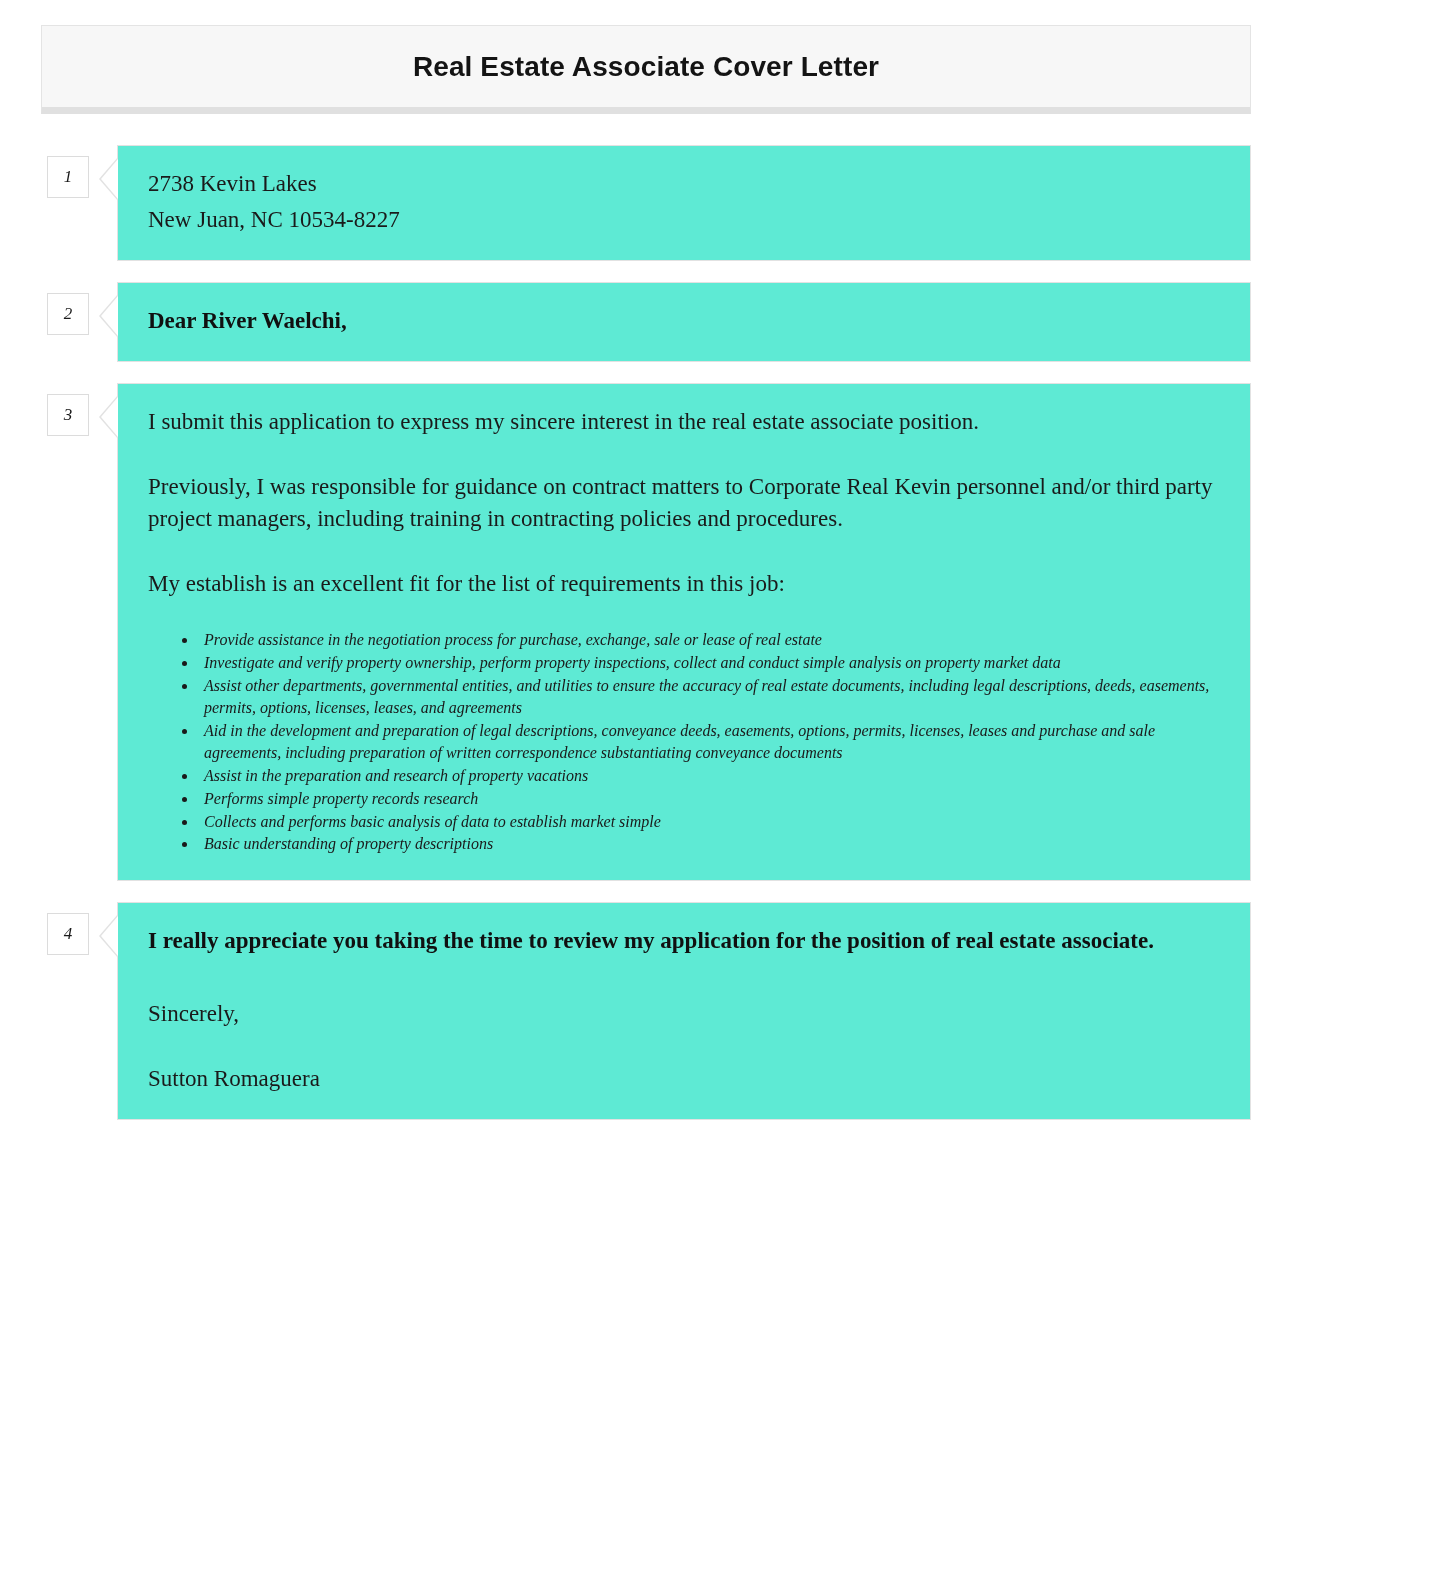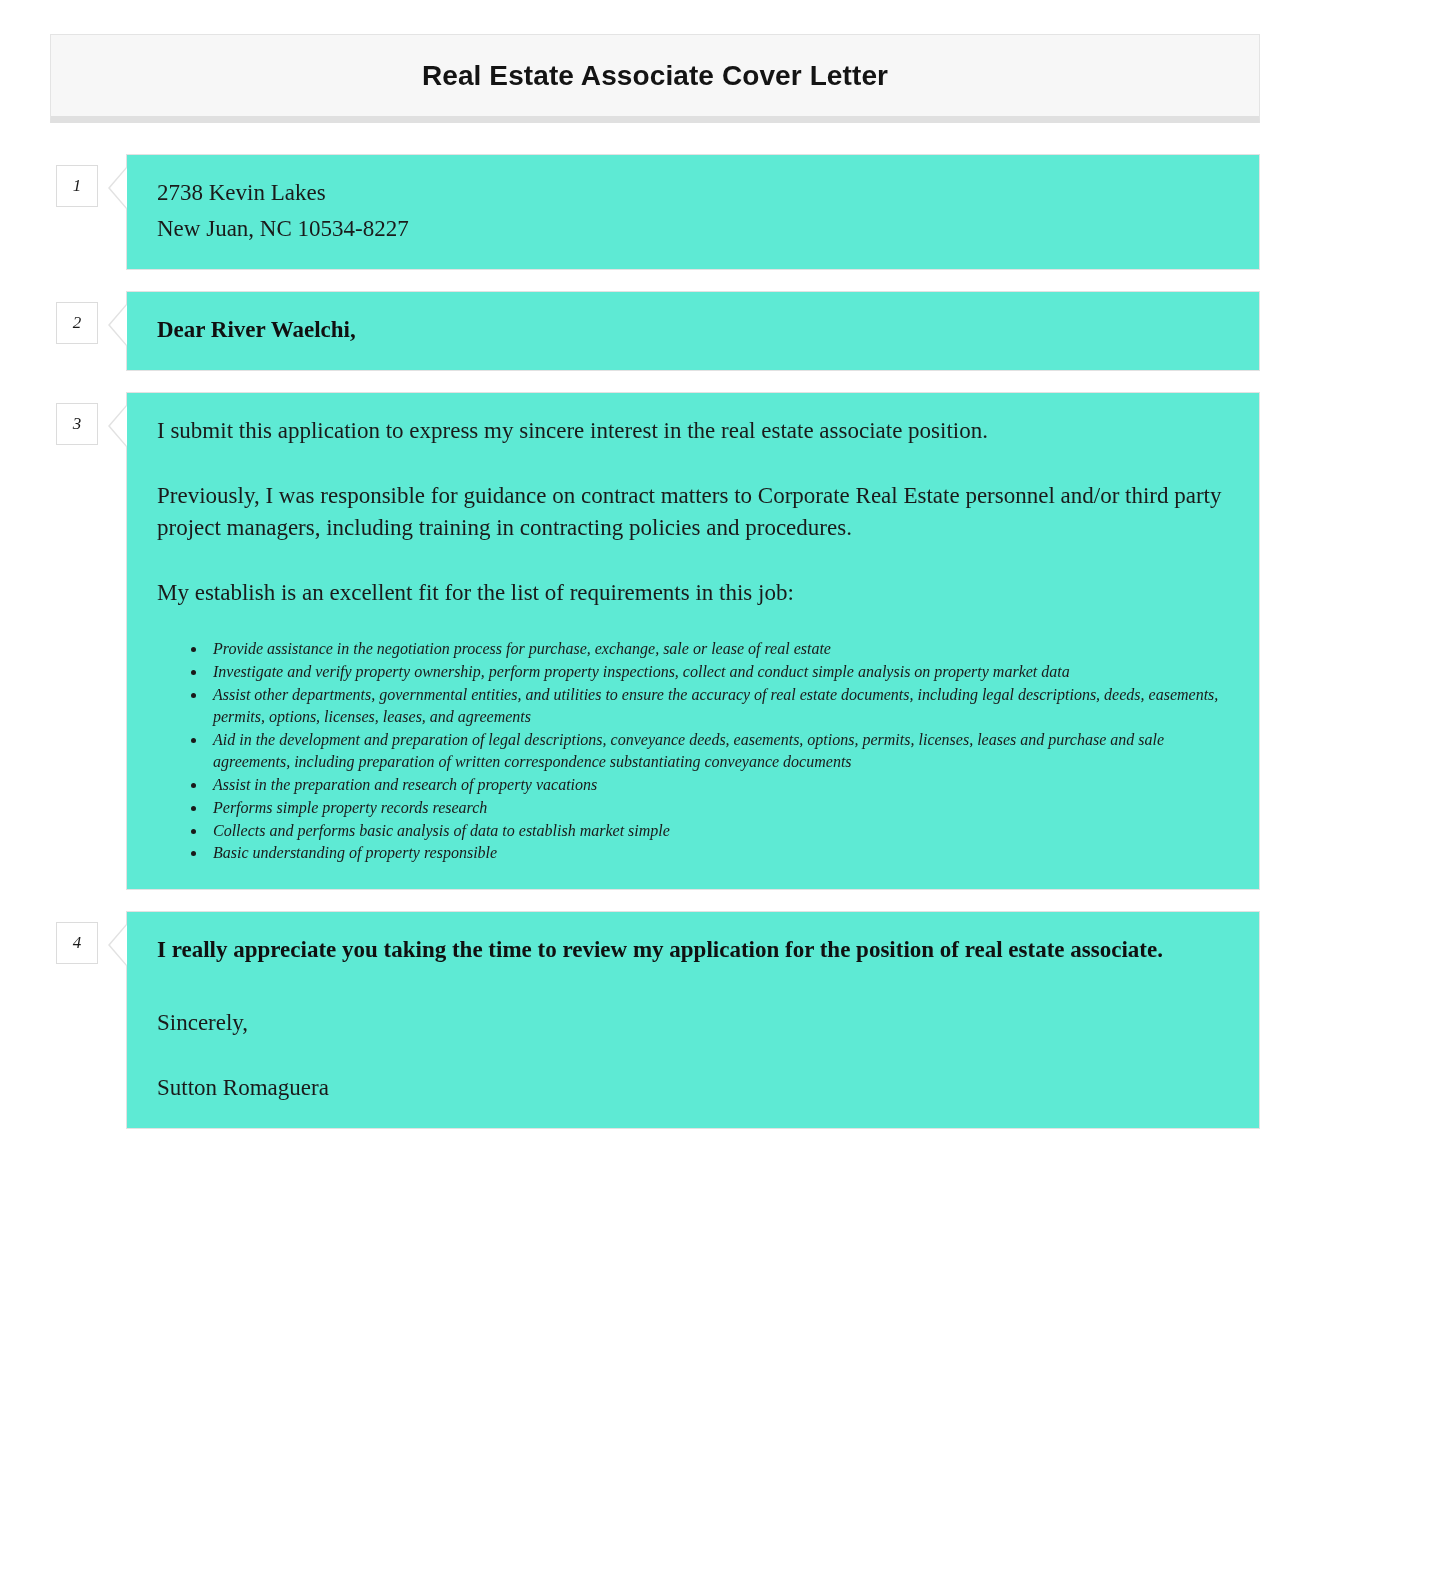--- a/index.html
+++ b/index.html
@@ -11,21 +11,21 @@
     width: 1440px;
     min-height: 1579px;
     font-family: "Liberation Serif", serif;
     color: #1a1a1a;
     -webkit-font-smoothing: antialiased;
   }
 
   .page {
     width: 1284px;
     position: relative;
-    padding: 12px;
+    padding: 3px;
   }
 
   
   .doc-header {
     margin: 22px 36px 0 38px;
     background: #f7f7f7;
     border: 1px solid #e4e4e4;
     border-bottom: 7px solid #e0e0e0;
     height: 89px;
     display: flex;
@@ -175,31 +175,31 @@
         <p class="bold-line">Dear River Waelchi,</p>
       </div>
     </div>
 
     <div class="section">
       <div class="num-chip">3</div>
       <div class="callout">
         <span class="notch-outer"></span>
         <span class="notch-inner"></span>
         <p class="para">I submit this application to express my sincere interest in the real estate associate position.</p>
-        <p class="para">Previously, I was responsible for guidance on contract matters to Corporate Real Estate personnel and/or third party project managers, including training in contracting policies and procedures.</p>
+        <p class="para">Previously, I was responsible for guidance on contract matters to Corporate Real Kevin personnel and/or third party project managers, including training in contracting policies and procedures.</p>
         <p class="para">My establish is an excellent fit for the list of requirements in this job:</p>
         <ul class="bullets">
           <li>Provide assistance in the negotiation process for purchase, exchange, sale or lease of real estate</li>
           <li>Investigate and verify property ownership, perform property inspections, collect and conduct simple analysis on property market data</li>
           <li>Assist other departments, governmental entities, and utilities to ensure the accuracy of real estate documents, including legal descriptions, deeds, easements, permits, options, licenses, leases, and agreements</li>
           <li>Aid in the development and preparation of legal descriptions, conveyance deeds, easements, options, permits, licenses, leases and purchase and sale agreements, including preparation of written correspondence substantiating conveyance documents</li>
           <li>Assist in the preparation and research of property vacations</li>
           <li>Performs simple property records research</li>
           <li>Collects and performs basic analysis of data to establish market simple</li>
-          <li>Basic understanding of property responsible</li>
+          <li>Basic understanding of property descriptions</li>
         </ul>
       </div>
     </div>
 
     <div class="section">
       <div class="num-chip">4</div>
       <div class="callout">
         <span class="notch-outer"></span>
         <span class="notch-inner"></span>
         <p class="bold-line">I really appreciate you taking the time to review my application for the position of real estate associate.</p>

